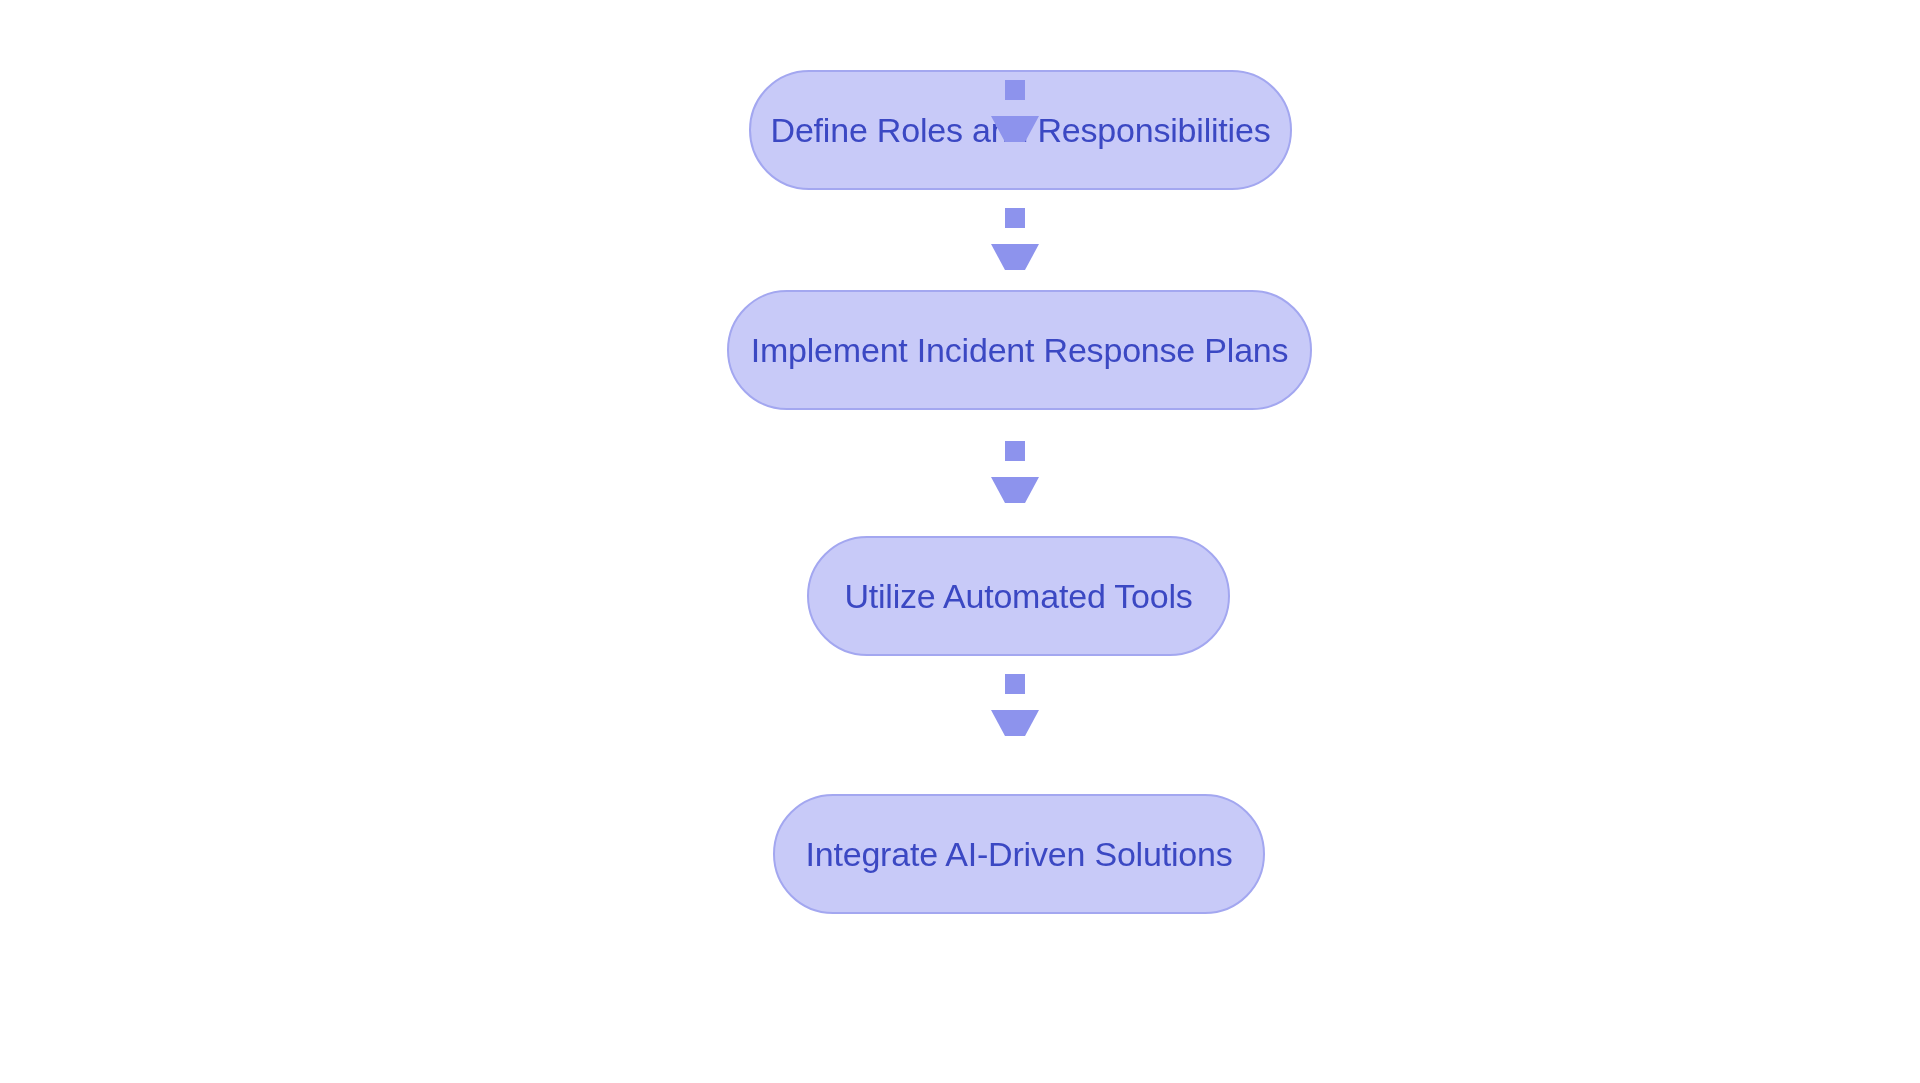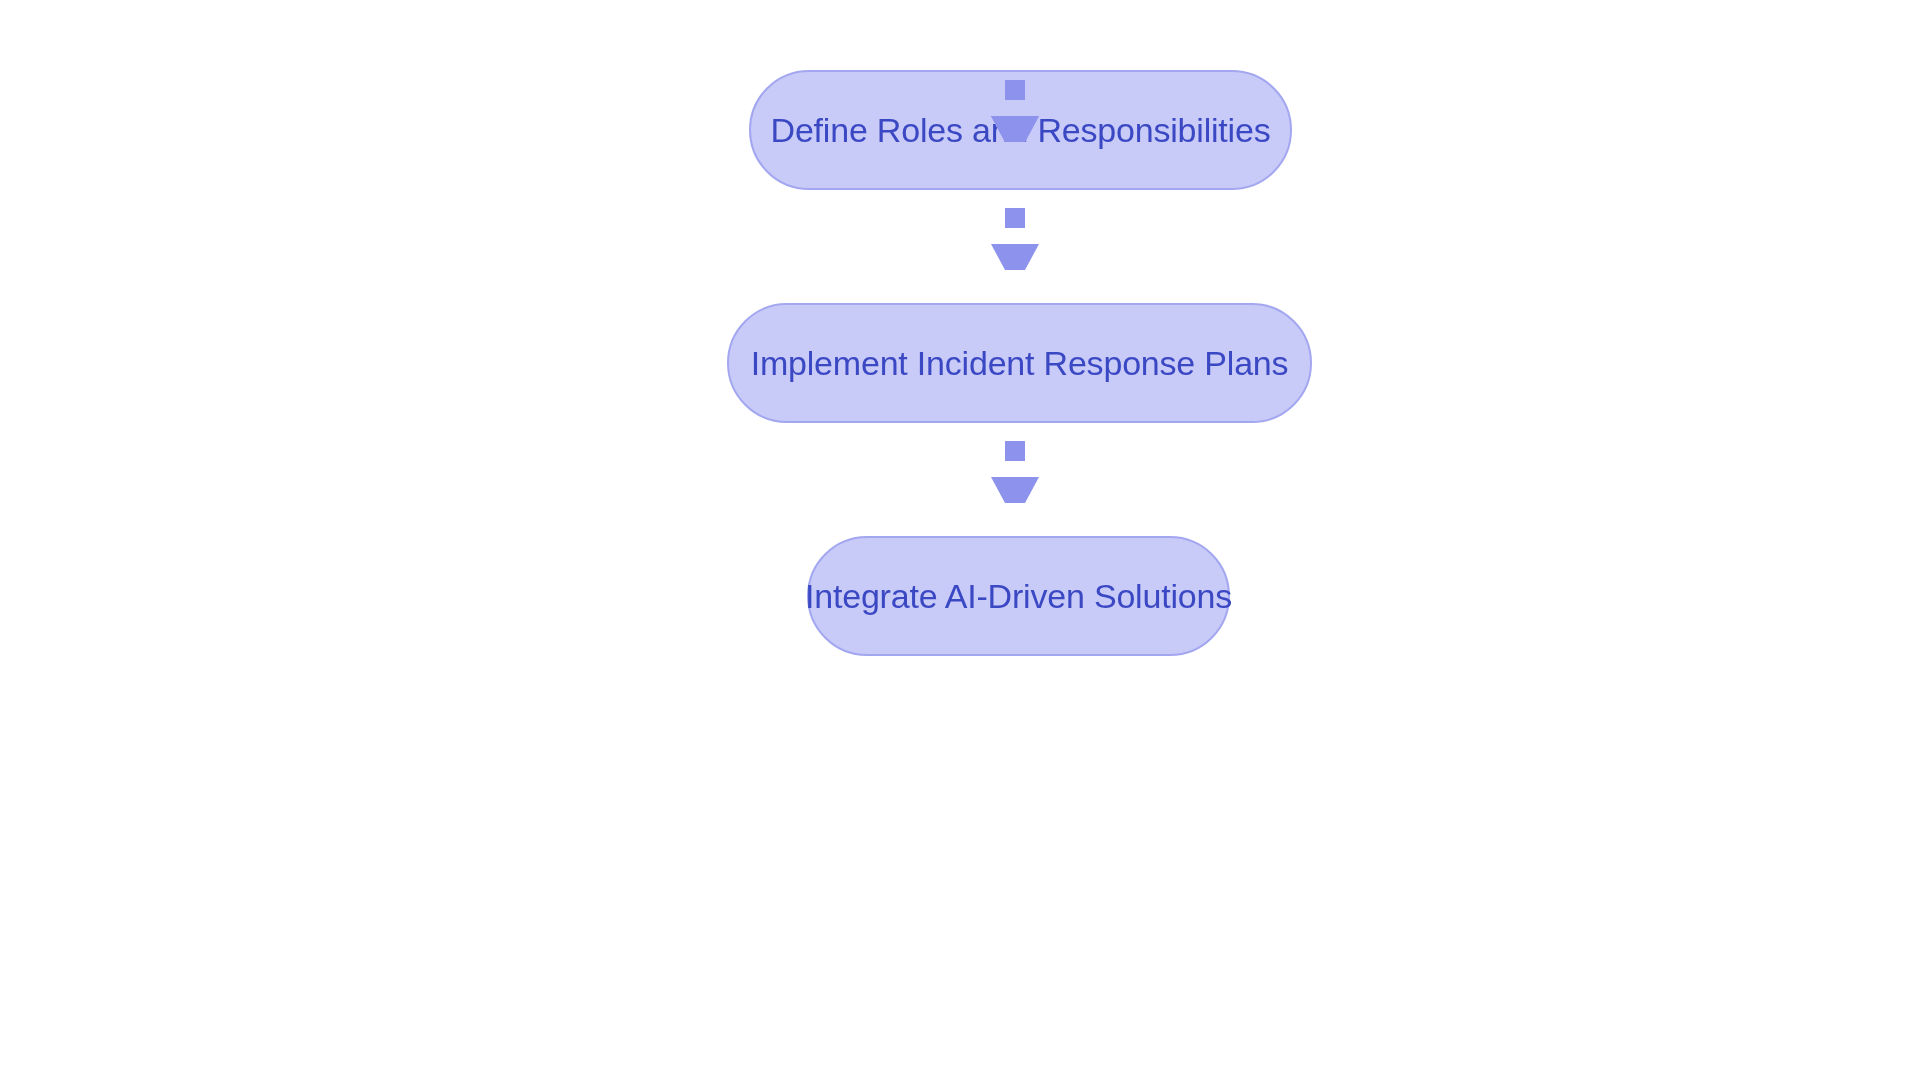--- a/index.html
+++ b/index.html
@@ -30,23 +30,23 @@
     color: var(--node-text);
     display: flex;
     align-items: center;
     justify-content: center;
     font-size: 34px;
     letter-spacing: -0.2px;
     text-align: center;
     white-space: nowrap;
   }
   .node:nth-of-type(1) { left: 697px; top: 18px;  width: 543px; }
-  .node:nth-of-type(2) { left: 675px; top: 251px; width: 585px; }
+  .node:nth-of-type(2) { left: 675px; top: 238px; width: 585px; }
   .node:nth-of-type(3) { left: 755px; top: 484px; width: 423px; }
-  .node:nth-of-type(4) { left: 721px; top: 717px; width: 492px; }
+  .node:nth-of-type(4) { left: 721px; top: 742px; width: 492px; }
   .node:nth-of-type(5) { left: 731px; top: 950px; width: 473px; }
 
   .arrow {
     position: absolute;
     left: 949px;            
     width: 28px;
     height: 113px;
     display: flex;
     flex-direction: column;
     align-items: center;
@@ -74,20 +74,23 @@
 <div class="canvas">
 
   <div class="node">
     <span>Define Roles and Responsibilities</span>
   </div>
 
   <div class="node">
     <span>Implement Incident Response Plans</span>
   </div>
 
+  <div class="node">
+    <span>Utilize Automated Tools</span>
+  </div>
 
   <div class="node">
     <span>Integrate AI-Driven Solutions</span>
   </div>
 
 
   <div class="arrow">
     <div class="shaft"></div>
     <div class="head"></div>
   </div>

